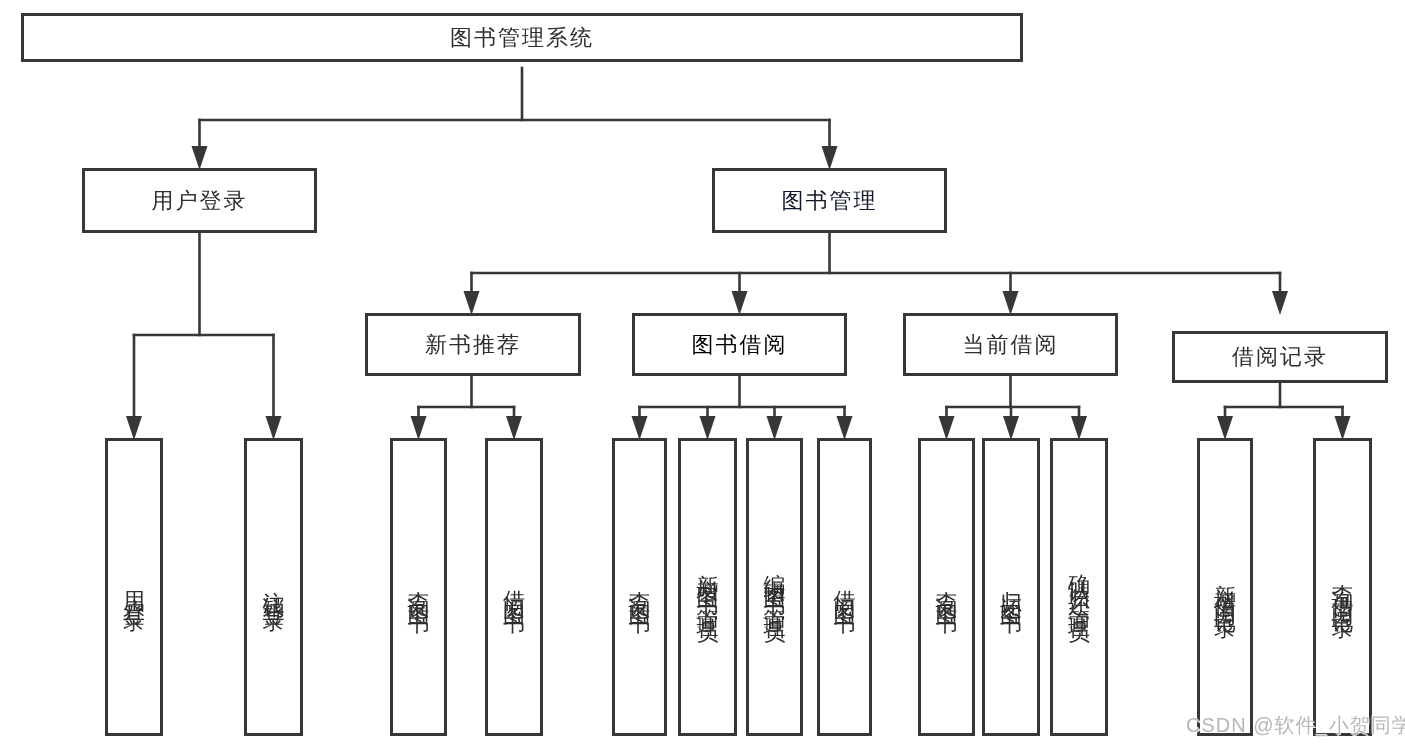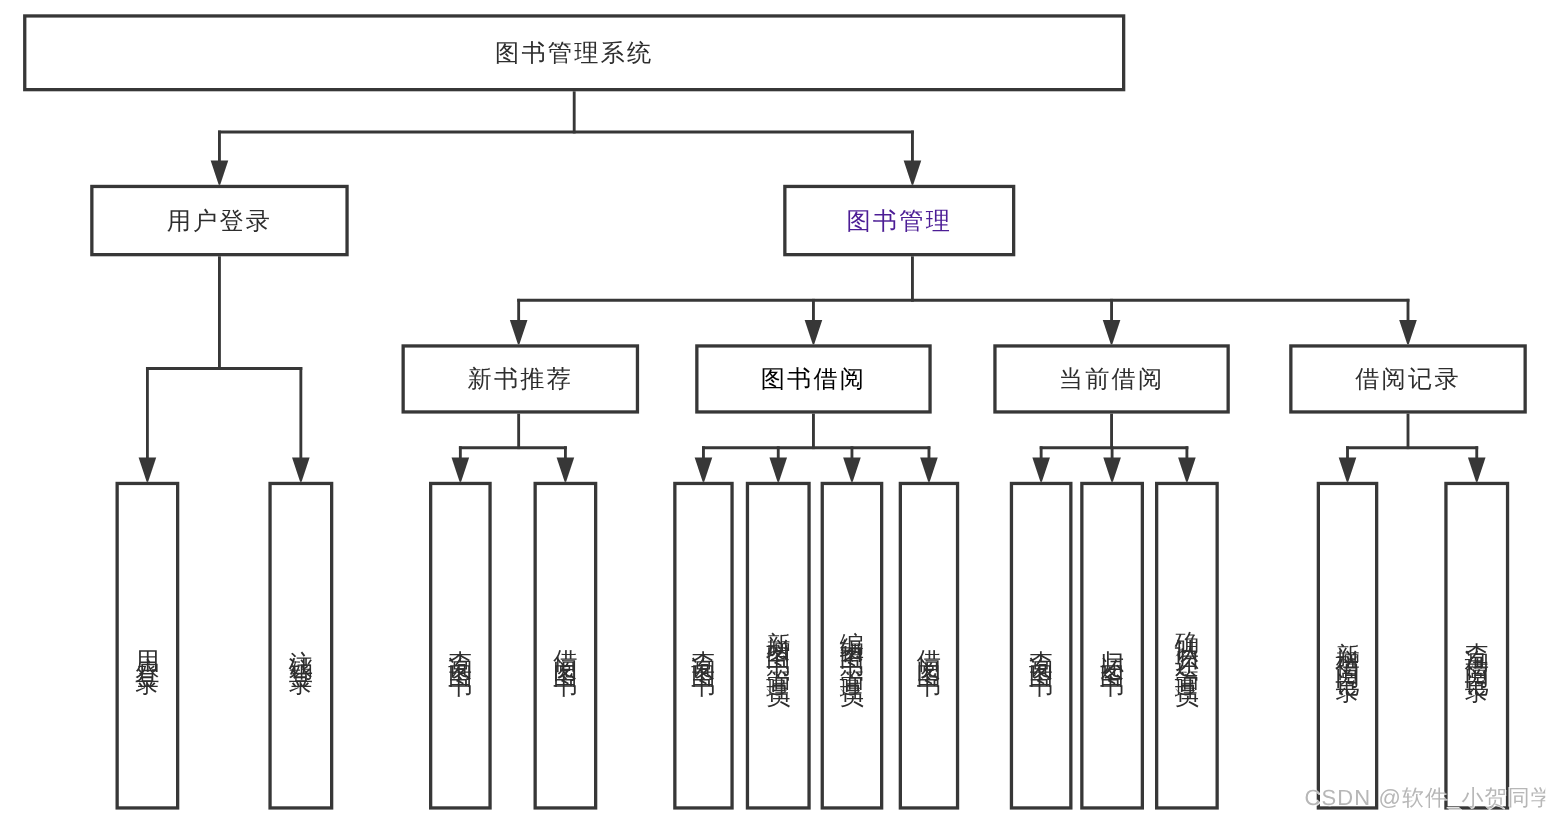--- a/index.html
+++ b/index.html
@@ -109,39 +109,39 @@
       <line x1="1079" y1="407" x2="1079" y2="418" stroke="#373737" stroke-width="2.6" stroke-linecap="square"></line>
       <polygon points="1071,416 1087,416 1079,440" fill="#373737"></polygon>
       <line x1="1280" y1="376" x2="1280" y2="407" stroke="#373737" stroke-width="2.6" stroke-linecap="square"></line>
       <line x1="1225" y1="407" x2="1342.5" y2="407" stroke="#373737" stroke-width="2.6" stroke-linecap="square"></line>
       <line x1="1225" y1="407" x2="1225" y2="418" stroke="#373737" stroke-width="2.6" stroke-linecap="square"></line>
       <polygon points="1217,416 1233,416 1225,440" fill="#373737"></polygon>
       <line x1="1342.5" y1="407" x2="1342.5" y2="418" stroke="#373737" stroke-width="2.6" stroke-linecap="square"></line>
       <polygon points="1334.5,416 1350.5,416 1342.5,440" fill="#373737"></polygon>
     </svg>
   <div id="nodes">
-      <div class="node horizontal" style="left: 21px; top: 13px; width: 1002px; height: 70px; border-color: rgb(55, 55, 55); color: rgb(46, 46, 46);">
+      <div class="node horizontal" style="left: 21px; top: 13px; width: 1002px; height: 49px; border-color: rgb(55, 55, 55); color: rgb(46, 46, 46);">
         <span class="lbl">图书管理系统</span>
       </div>
       <div class="node horizontal" style="left: 82px; top: 168px; width: 235px; height: 65px; border-color: rgb(55, 55, 55); color: rgb(46, 46, 46);">
         <span class="lbl">用户登录</span>
       </div>
-      <div class="node horizontal" style="left: 712px; top: 168px; width: 211px; height: 65px; border-color: rgb(55, 55, 55); color: #4c1d95;">
+      <div class="node horizontal" style="left: 712px; top: 168px; width: 235px; height: 65px; border-color: rgb(55, 55, 55); color: #0f172a;">
         <span class="lbl">图书管理</span>
       </div>
       <div class="node horizontal" style="left: 365px; top: 313px; width: 216px; height: 63px; border-color: rgb(55, 55, 55); color: rgb(46, 46, 46);">
         <span class="lbl">新书推荐</span>
       </div>
       <div class="node horizontal" style="left: 632px; top: 313px; width: 215px; height: 63px; border-color: rgb(55, 55, 55); color: #000000;">
         <span class="lbl">图书借阅</span>
       </div>
       <div class="node horizontal" style="left: 903px; top: 313px; width: 215px; height: 63px; border-color: rgb(55, 55, 55); color: rgb(46, 46, 46); align-items: center;">
         <span class="lbl">当前借阅</span>
       </div>
-      <div class="node horizontal" style="left: 1172px; top: 313px; width: 216px; height: 63px; border-color: rgb(55, 55, 55); color: rgb(46, 46, 46); font-family: Liberation Mono, monospace;">
+      <div class="node horizontal" style="left: 1172px; top: 331px; width: 216px; height: 52px; border-color: rgb(55, 55, 55); color: rgb(46, 46, 46); font-family: Liberation Mono, monospace;">
         <span class="lbl">借阅记录</span>
       </div>
       <div class="node vertical" style="left: 105px; top: 438px; width: 58px; height: 298px; border-color: rgb(55, 55, 55); color: rgb(46, 46, 46);">
         <span class="lbl">用户登录</span>
       </div>
       <div class="node vertical" style="left: 244px; top: 438px; width: 59px; height: 298px; border-color: rgb(55, 55, 55); color: rgb(46, 46, 46);">
         <span class="lbl">注销登录</span>
       </div>
       <div class="node vertical" style="left: 390px; top: 438px; width: 57px; height: 298px; border-color: rgb(55, 55, 55); color: rgb(46, 46, 46);">
         <span class="lbl">查询图书</span>

